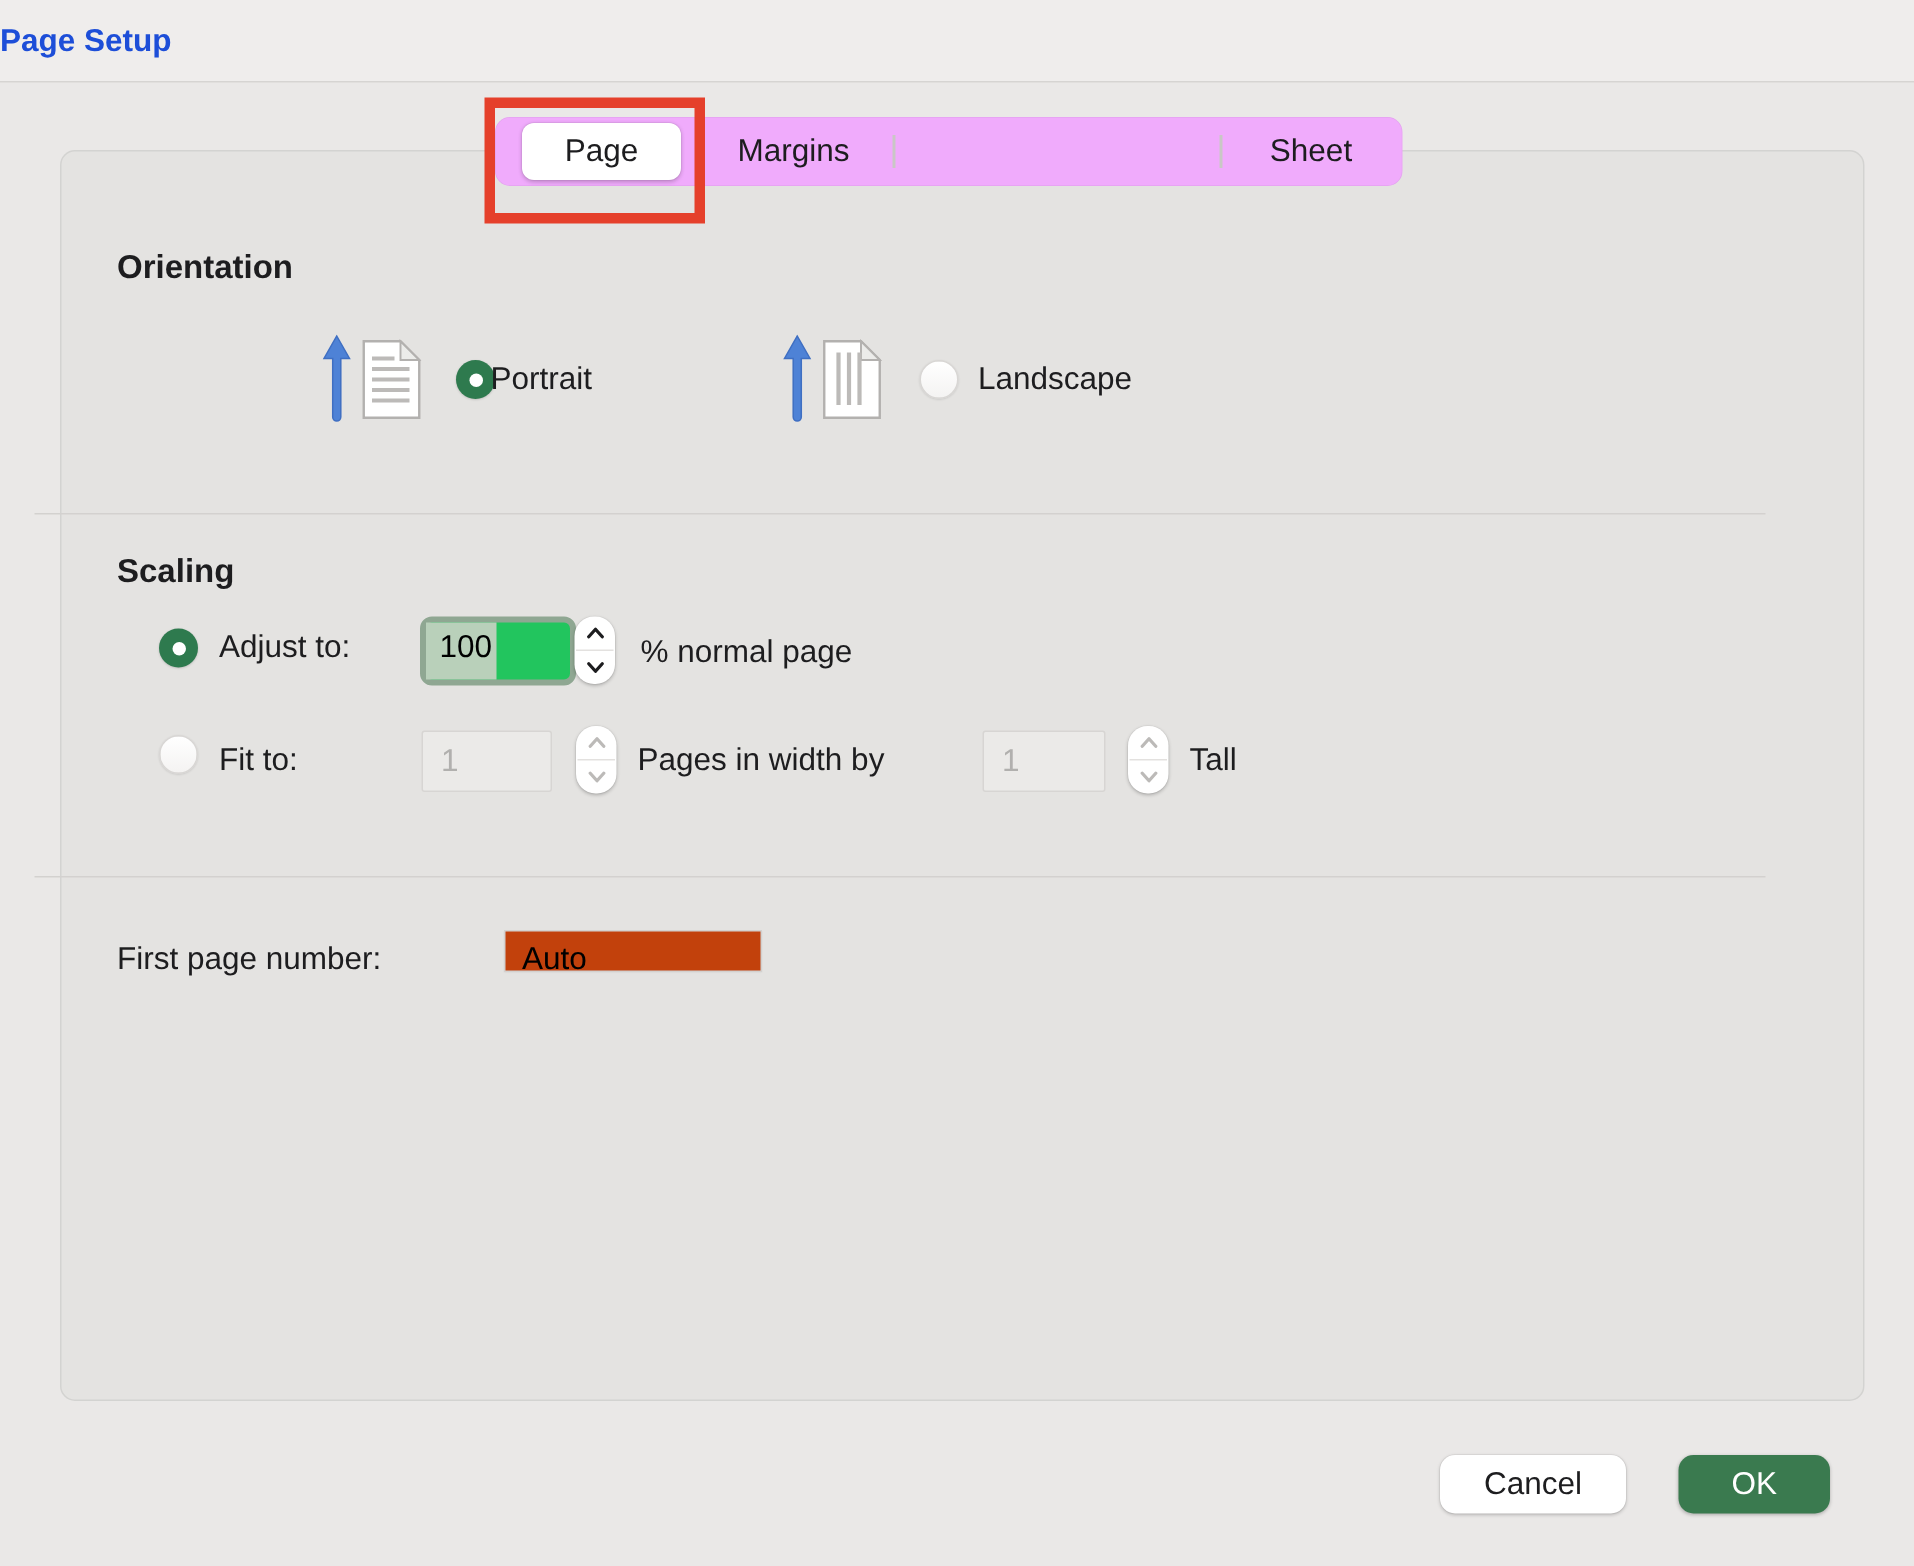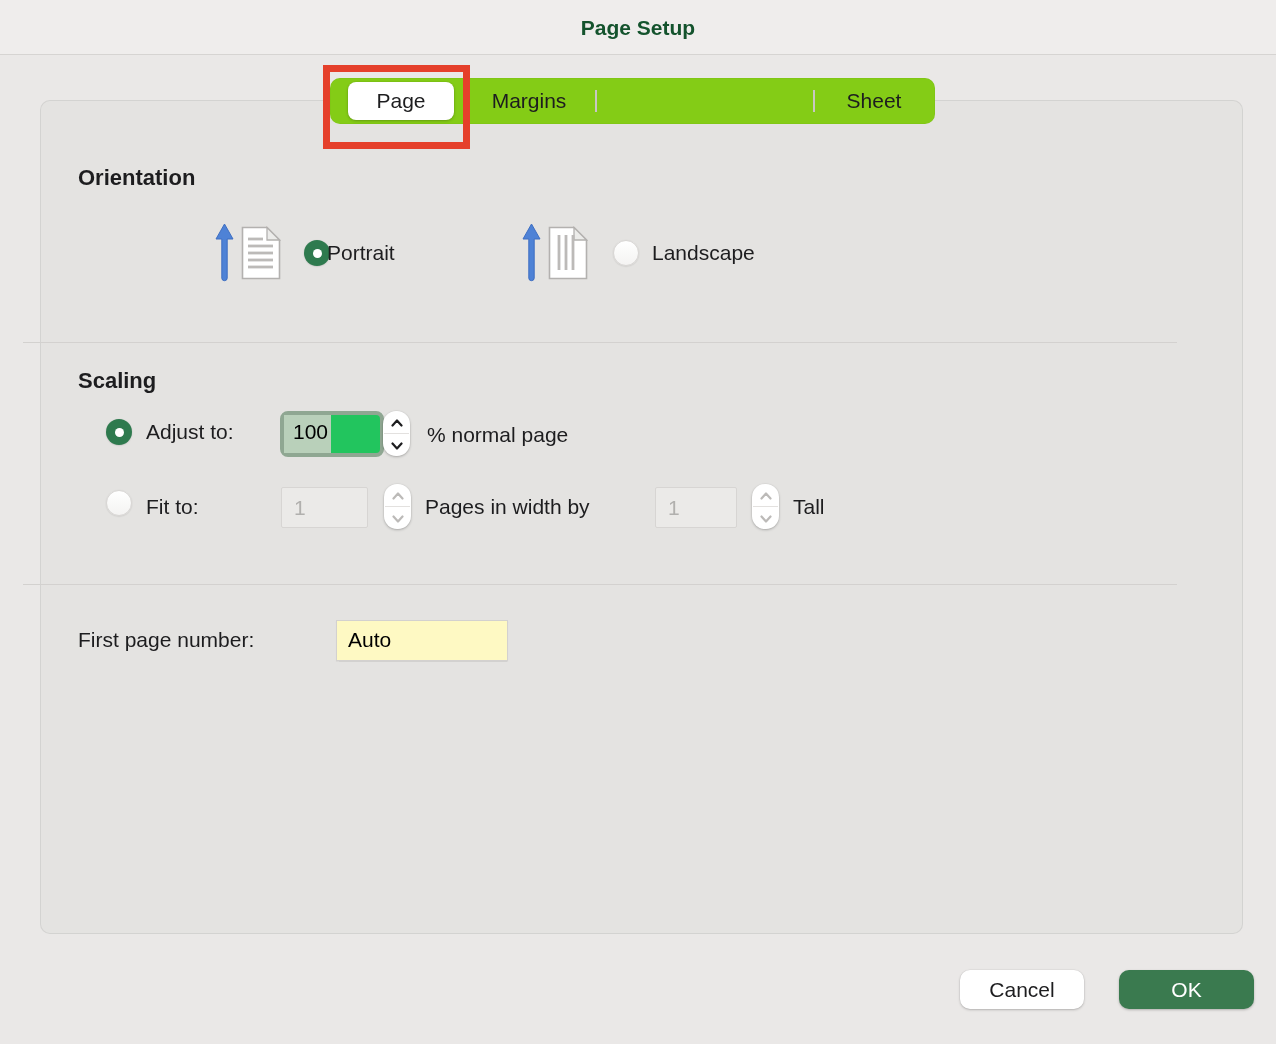--- a/index.html
+++ b/index.html
@@ -3,28 +3,28 @@
 <meta charset="utf-8">
 <style>
   * { box-sizing: border-box; margin: 0; padding: 0; }
   html,body { width:1276px; height:1044px; }
   body { font-family: "Liberation Sans", "DejaVu Sans", sans-serif; color:#1d1d1f; }
 
   .window { position:relative; width:1276px; height:1044px; background:#eae8e7; overflow:hidden; }
 
   .titlebar { position:absolute; left:0; top:0; width:100%; height:55px;
               background:#efedec; border-bottom:1px solid #d6d4d2; }
-  .titlebar .title { text-align:center; line-height:55px; font-size:21px; font-weight:bold; color:#14532d;border-radius:25px; }
+  .titlebar .title { line-height:55px; font-size:21px; font-weight:bold; color:#1d4ed8;border-radius:25px; }
 
   .panel { position:absolute; left:40px; top:100px; width:1203px; height:834px;
            background:#e4e3e1; border:1px solid rgba(0,0,0,0.07); border-radius:10px; }
 
   
   .tabbar { position:absolute; left:330px; top:78px; width:605px; height:46px;
-            background:#84cc16; border-radius:10px; box-shadow: inset 0 0 0 0.5px rgba(0,0,0,0.05); z-index:3; }
+            background:#f0abfc; border-radius:10px; box-shadow: inset 0 0 0 0.5px rgba(0,0,0,0.05); z-index:3; }
   .tab { position:absolute; top:0; height:46px; line-height:46px; font-size:21px; text-align:center; cursor:default; }
   .tab.selected { top:4px; height:38px; line-height:38px; background:#ffffff; border-radius:8px;
                   box-shadow:0 1px 3px rgba(0,0,0,0.22), 0 0 0 0.5px rgba(0,0,0,0.05); }
   .tab-divider { position:absolute; top:12px; width:2px; height:22px; background:#c9c7c5; }
 
   .annotation-rect { position:absolute; left:323px; top:65px; width:147px; height:84px;
                      border:7px solid #e5402b; z-index:6; }
 
   .section-heading { position:absolute; font-size:22px; font-weight:bold; }
 
@@ -44,37 +44,37 @@
   .icon-group { position:absolute; }
 
   
   .adjust-field { position:absolute; width:104px; height:46px; background:#22c55e;
                   border:4px solid #8fa792; border-radius:8px; display:flex; }
   .adjust-field .sel { font-size:21px; color:#000; background:#b9d0ba; padding:5px 3px 5px 9px; }
 
   .dis-field { position:absolute; height:41px; background:#ebeae8; border:1px solid #d7d5d3;
                border-radius:2px; font-size:21px; line-height:39px; color:#b1b0ae; padding-left:12px; }
 
-  .text-field { position:absolute; height:41px; background:#fef9c3; border:1px solid #d3d1cf;
+  .text-field { position:absolute; height:28px; background:#c2410c; border:1px solid #d3d1cf;
                 font-size:21px; line-height:37px; color:#000; padding-left:11px;
                 box-shadow:0 0.5px 1px rgba(0,0,0,0.08); }
 
   
   .stepper { position:absolute; width:27px; height:45px; background:#ffffff; border-radius:13px;
              box-shadow:0 1px 2.5px rgba(0,0,0,0.25), 0 0 0 0.5px rgba(0,0,0,0.04);
              display:flex; flex-direction:column; }
   .stepper .half { flex:1; display:flex; align-items:center; justify-content:center; }
   .stepper .mid { height:1px; background:#e3e1df; margin:0 1px; }
 
   
   .btn { position:absolute; top:970px; width:124px; height:39px; border-radius:10px;
          font-size:21px; text-align:center; line-height:39px; cursor:default; }
   .btn.cancel { left:960px; background:#ffffff; color:#1d1d1f;
                 box-shadow:0 1px 2.5px rgba(0,0,0,0.22), 0 0 0 0.5px rgba(0,0,0,0.05); }
-  .btn.ok { left:1119px; width:135px; background:#3a7a4f; color:#ffffff;
+  .btn.ok { left:1119px; width:101px; background:#3a7a4f; color:#ffffff;
             box-shadow:0 1px 2.5px rgba(0,0,0,0.25); }
 </style>
 </head>
 <body>
 
 <div class="window">
 
   <div class="titlebar">
     <div class="title">Page Setup</div>
   </div>

